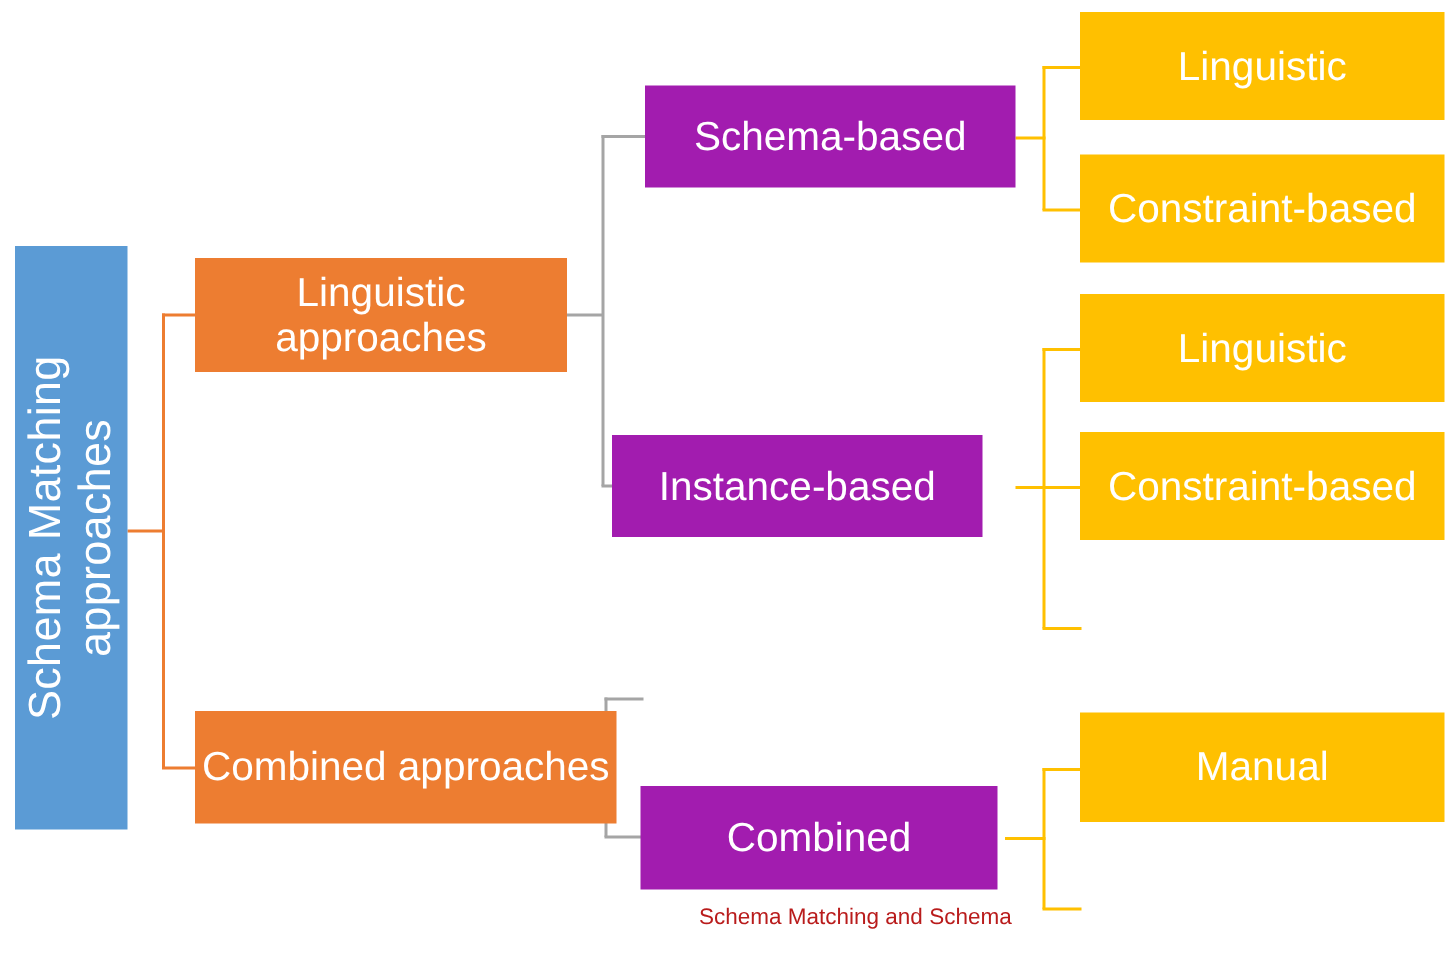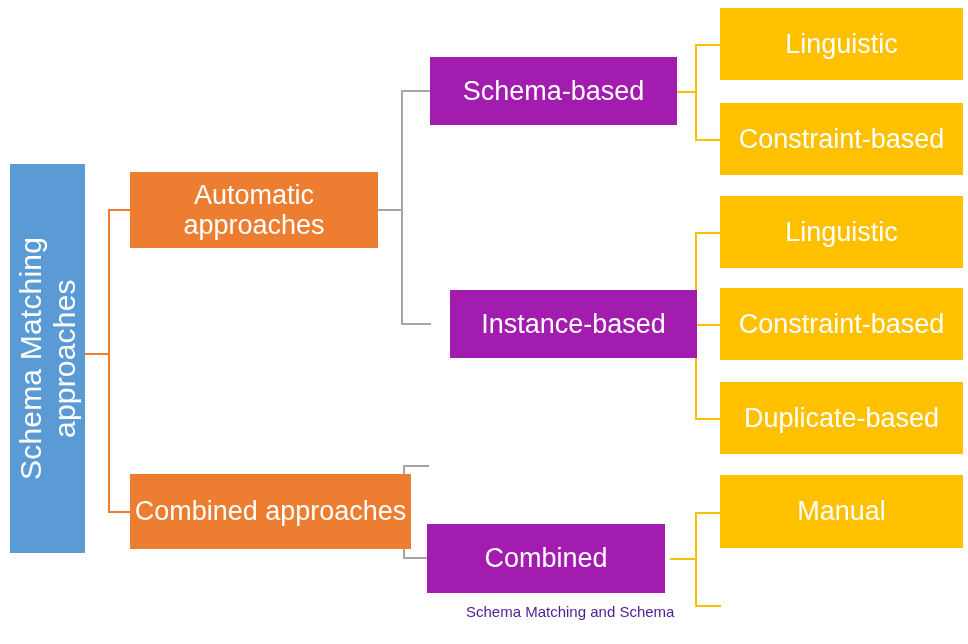--- a/index.html
+++ b/index.html
@@ -46,21 +46,21 @@
   .conn.h { height: 0; border-top-width: 2px; border-top-style: solid; }
   .c-orange.v { border-left-color: #ED7D31; }
   .c-orange.h { border-top-color: #ED7D31; }
   .c-gray.v { border-left-color: #A5A5A5; }
   .c-gray.h { border-top-color: #A5A5A5; }
   .c-yellow.v { border-left-color: #FFC000; }
   .c-yellow.h { border-top-color: #FFC000; }
 
   .caption {
     position: absolute;
-    color: #4c1d95;
+    color: #b91c1c;
     font-size: 15px;
     font-family: "Liberation Sans", sans-serif;
     white-space: nowrap;
   }
 </style>
 </head>
 <body>
 
 <div id="canvas">
 
@@ -90,39 +90,38 @@
   <div class="conn h c-yellow" style="left:695px; top:324px; width:26px;"></div>
   <div class="conn h c-yellow" style="left:695px; top:418px; width:26px;"></div>
 
   <div class="conn h c-yellow" style="left:670px; top:558px; width:27px;"></div>
   <div class="conn v c-yellow" style="left:695px; top:512px; height:94px;"></div>
   <div class="conn h c-yellow" style="left:695px; top:512px; width:26px;"></div>
   <div class="conn h c-yellow" style="left:695px; top:605px; width:26px;"></div>
 
   <div class="node root" style="left:10px; top:164px; width:75px; height:389px;">Schema Matching approaches</div>
 
-  <div class="node level1" style="left:130px; top:172px; width:248px; height:76px;">Automatic approaches</div>
+  <div class="node level1" style="left:130px; top:172px; width:248px; height:76px;">Linguistic approaches</div>
 
   <div class="node level1" style="left:130px; top:474px; width:281px; height:75px;">Combined approaches</div>
 
   <div class="node level2" style="left:430px; top:57px; width:247px; height:68px;">Schema-based</div>
 
-  <div class="node level2" style="left:450px; top:290px; width:247px; height:68px;">Instance-based</div>
+  <div class="node level2" style="left:408px; top:290px; width:247px; height:68px;">Instance-based</div>
 
 
   <div class="node level2" style="left:427px; top:524px; width:238px; height:69px;">Combined</div>
 
   <div class="node level3" style="left:720px; top:8px; width:243px; height:72px;">Linguistic</div>
 
   <div class="node level3" style="left:720px; top:103px; width:243px; height:72px;">Constraint-based</div>
 
   <div class="node level3" style="left:720px; top:196px; width:243px; height:72px;">Linguistic</div>
 
   <div class="node level3" style="left:720px; top:288px; width:243px; height:72px;">Constraint-based</div>
 
-  <div class="node level3" style="left:720px; top:382px; width:243px; height:72px;">Duplicate-based</div>
 
   <div class="node level3" style="left:720px; top:475px; width:243px; height:73px;">Manual</div>
 
 
   <div class="caption" style="left:466px; top:603px;">Schema Matching and Schema</div>
 
 </div>
 
 </body></html>

